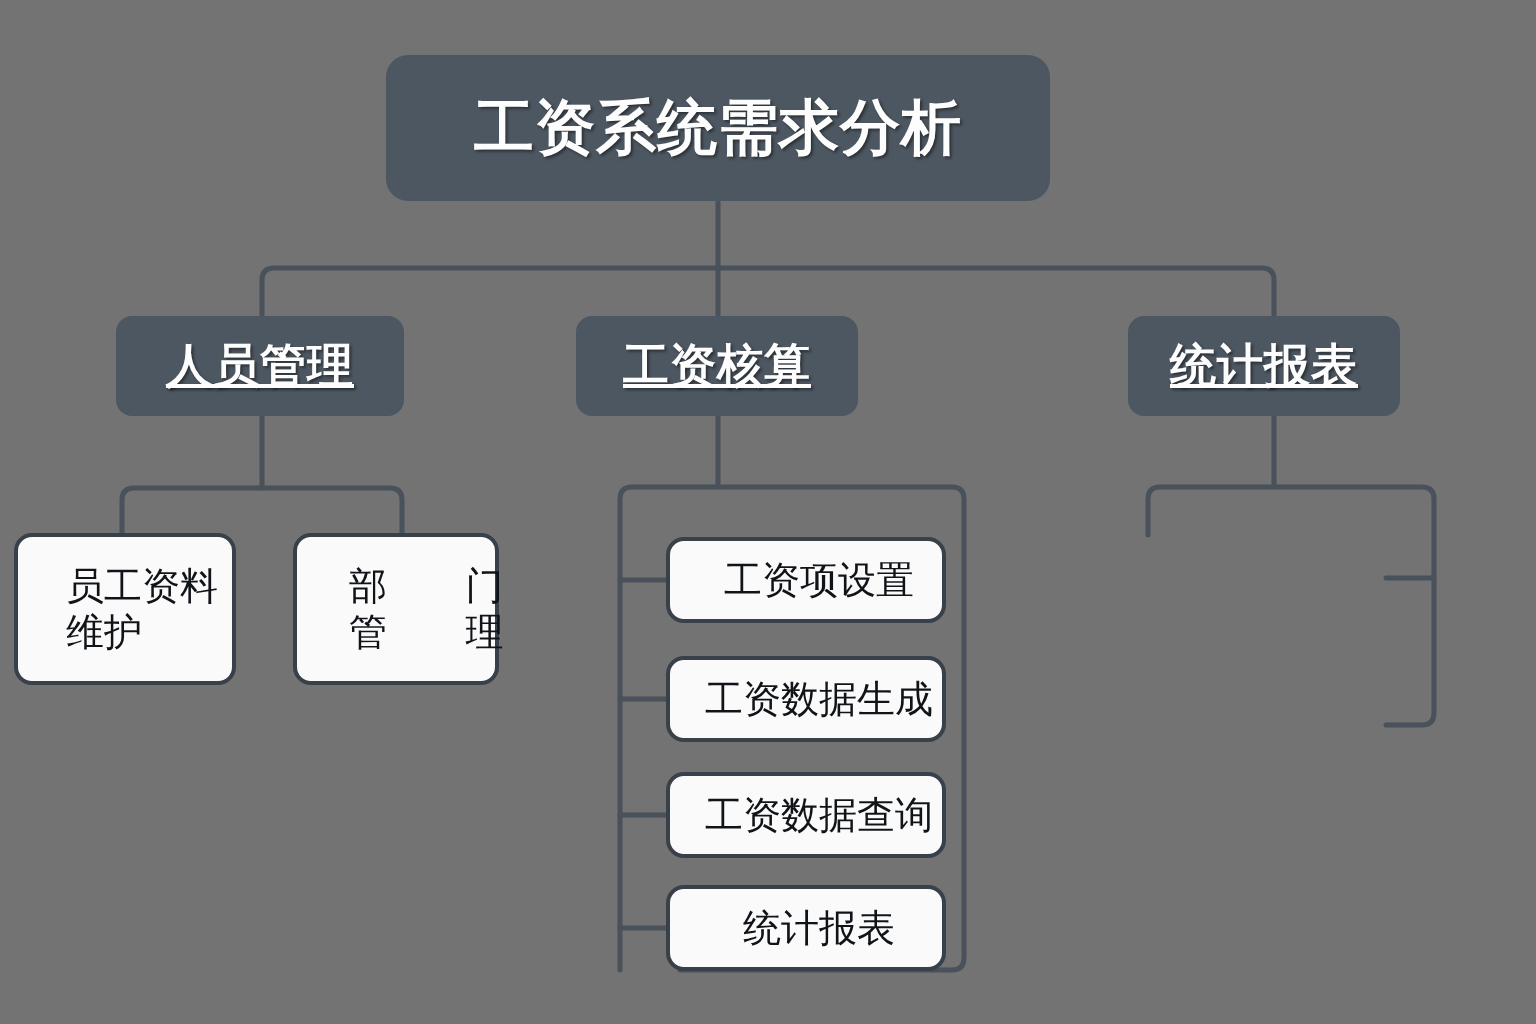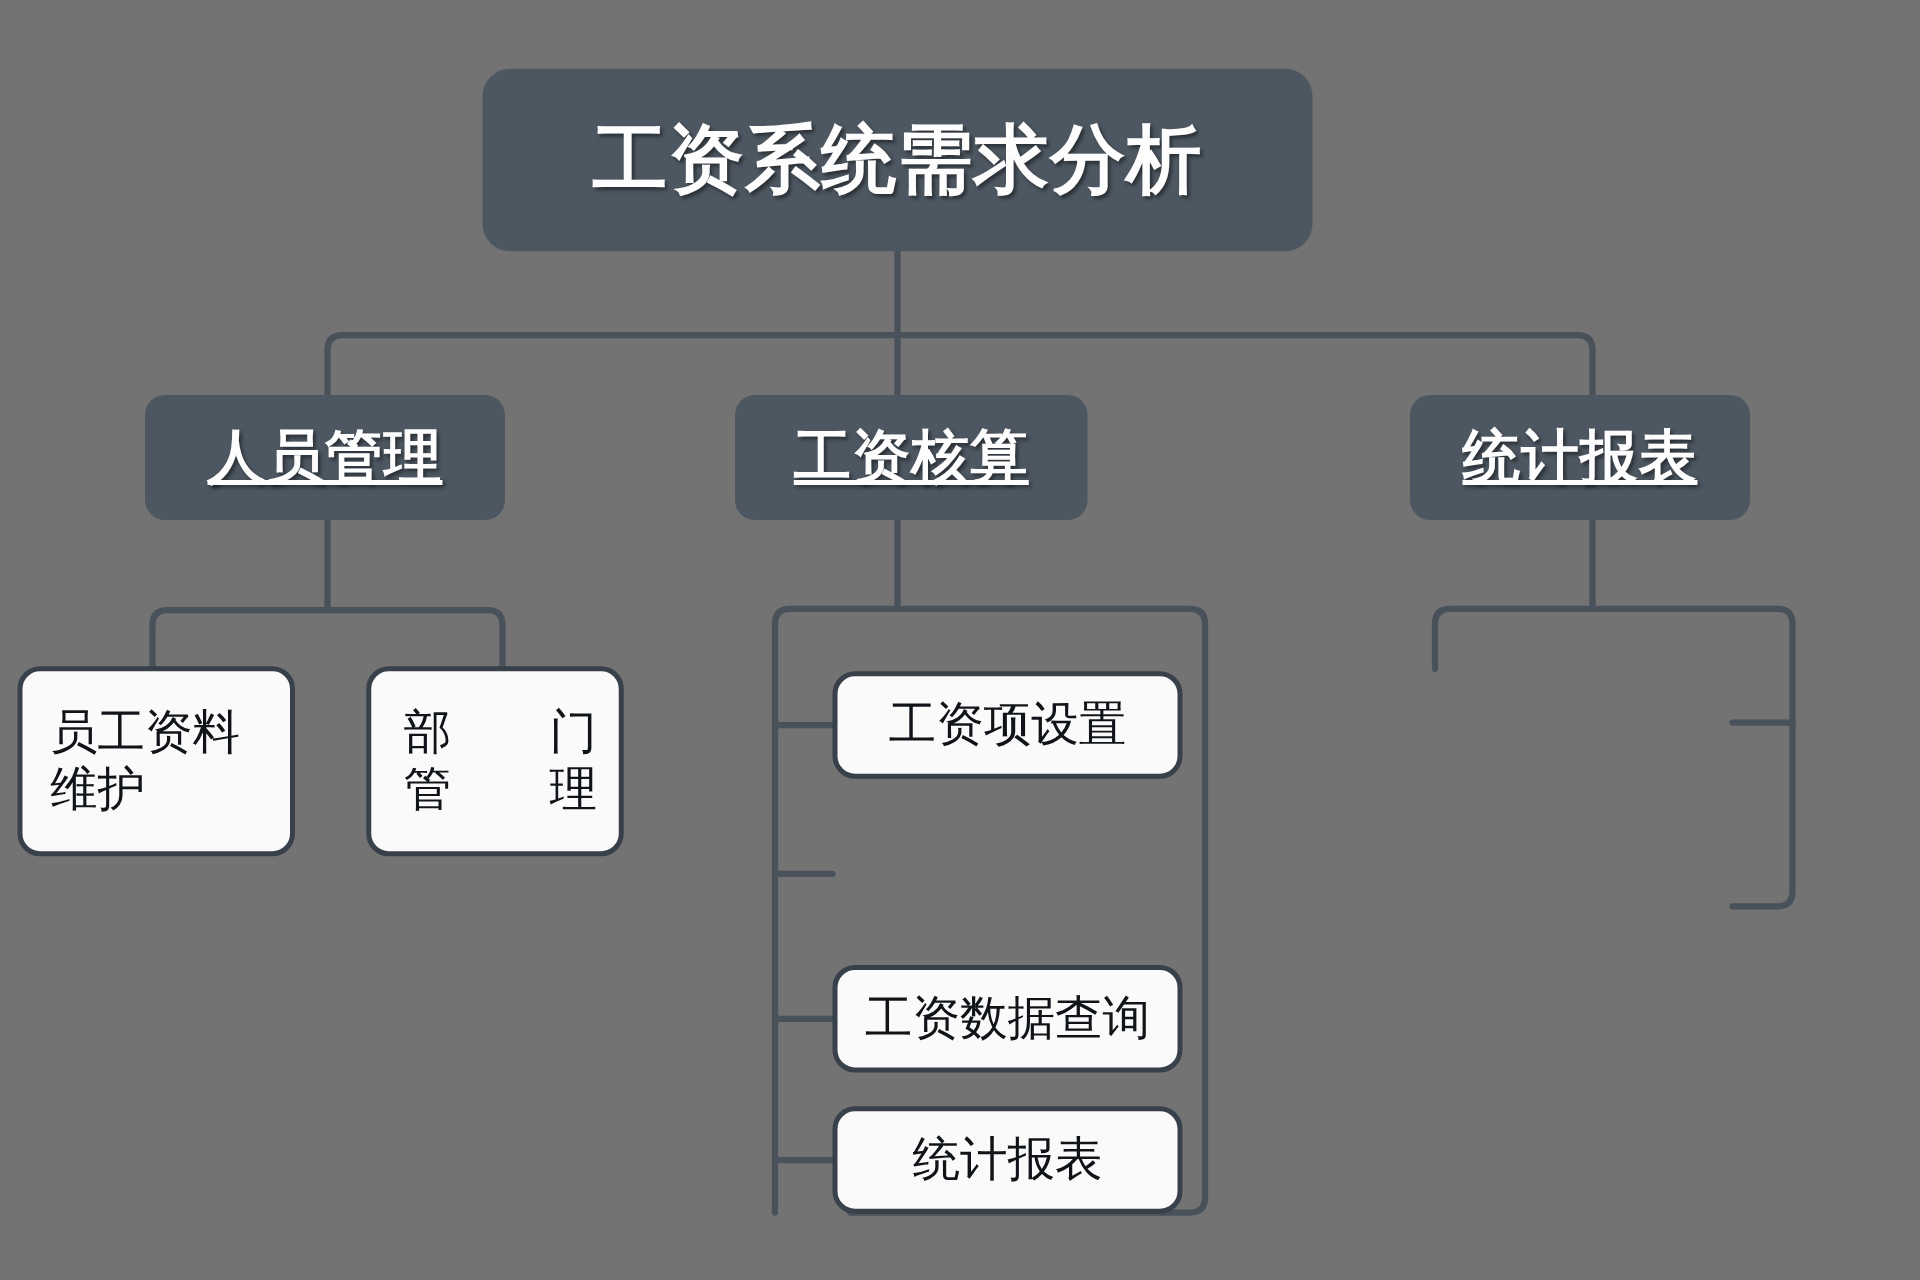--- a/index.html
+++ b/index.html
@@ -66,21 +66,21 @@
     flex-direction: column;
     align-items: flex-start;
     justify-content: center;
     padding-left: 22px;
     text-align: left;
   }
   .node.leaf.spaced .ln {
     letter-spacing: 34px;
     padding-left: 4px;
   }
-  .ln { display: block; white-space: nowrap; }
+  .ln { display: block; white-space: nowrap; margin-left: 26px; }
 </style>
 </head>
 <body>
 
 <div id="canvas">
 
   <svg id="wires" viewBox="0 0 1536 1024" width="1536" height="1024" fill="none" stroke="#49515b" stroke-width="5" stroke-linecap="round" stroke-linejoin="round">
 
     <path d="M 718 200 L 718 268"></path>
 
@@ -119,21 +119,21 @@
   </svg>
 
   <div class="node dark root" style="left:386px; top:55px; width:664px; height:146px;">
     <span>工资系统需求分析</span>
   </div>
 
   <div class="node dark branch" style="left:116px; top:316px; width:288px; height:100px;">
     <span>人员管理</span>
   </div>
 
-  <div class="node dark branch" style="left:576px; top:316px; width:282px; height:100px;margin-left:12px;">
+  <div class="node dark branch" style="left:576px; top:316px; width:282px; height:100px;">
     <span>工资核算</span>
   </div>
 
   <div class="node dark branch" style="left:1128px; top:316px; width:272px; height:100px;">
     <span>统计报表</span>
   </div>
 
   <div class="node leaf two-line" style="left:14px; top:533px; width:222px; height:152px;">
     <span class="ln">员工资料</span>
     <span class="ln">维护</span>
@@ -141,20 +141,23 @@
 
   <div class="node leaf two-line spaced" style="left:293px; top:533px; width:206px; height:152px;">
     <span class="ln">部 门</span>
     <span class="ln">管 理</span>
   </div>
 
   <div class="node leaf" style="left:666px; top:537px; width:280px; height:86px;">
     <span class="ln">工资项设置</span>
   </div>
 
+  <div class="node leaf" style="left:666px; top:656px; width:280px; height:86px;">
+    <span class="ln">工资数据生成</span>
+  </div>
 
   <div class="node leaf" style="left:666px; top:772px; width:280px; height:86px;">
     <span class="ln">工资数据查询</span>
   </div>
 
   <div class="node leaf" style="left:666px; top:885px; width:280px; height:86px;">
     <span class="ln">统计报表</span>
   </div>
 
 

